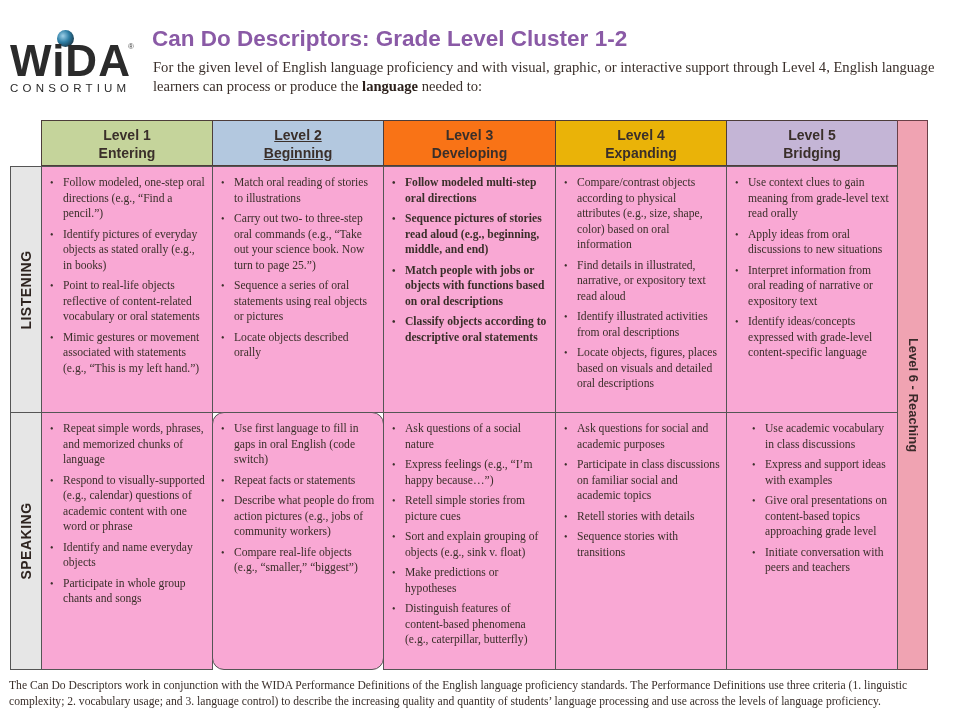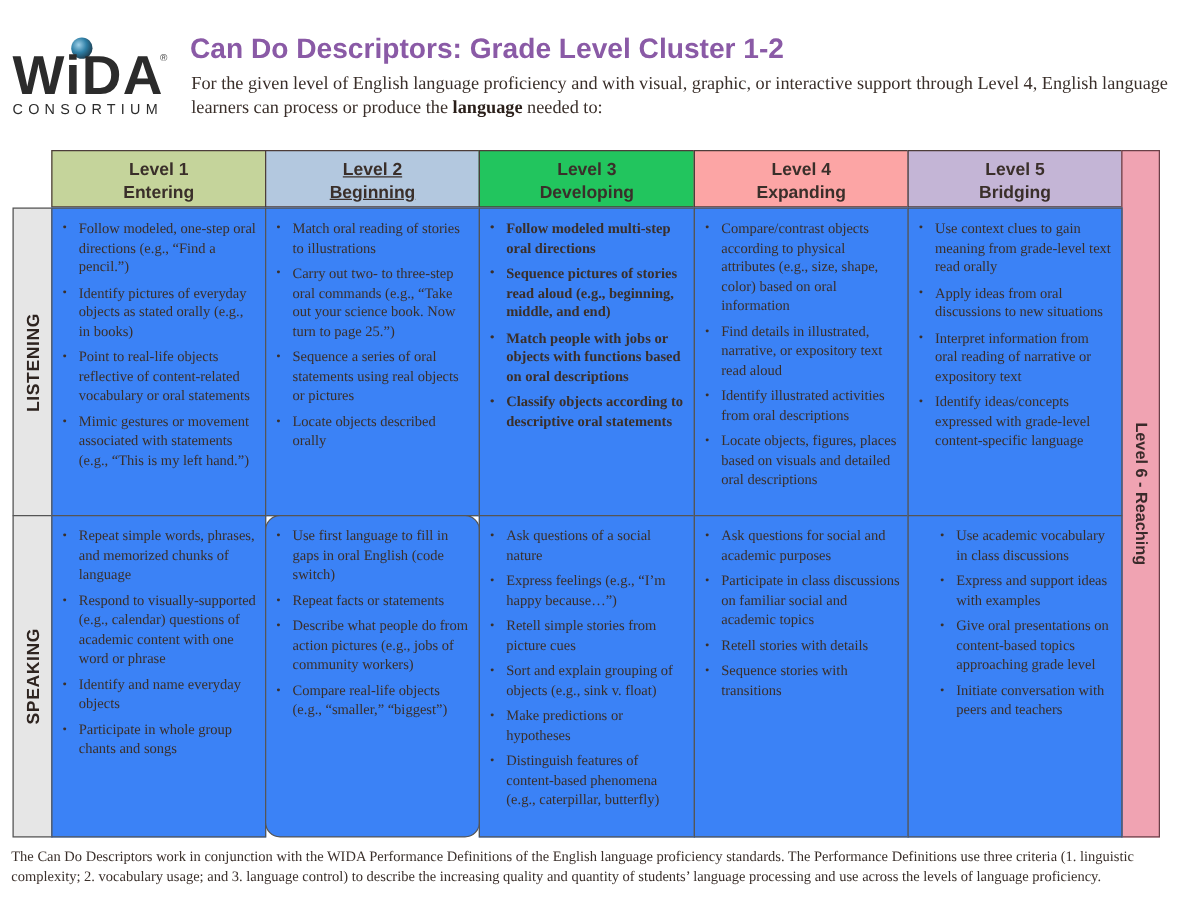--- a/index.html
+++ b/index.html
@@ -10,21 +10,21 @@
   .logo-reg { position:absolute; left:120px; top:12px; font-family:"Liberation Sans", sans-serif; font-size:8px; color:#444; }
   .logo-sub { position:absolute; left:2px; top:52px; font-family:"Liberation Sans", sans-serif; font-size:11.5px; letter-spacing:4.2px; color:#2b2b2b; }
   .title { position:absolute; left:152px; top:26px; font-family:"Liberation Sans", sans-serif; font-weight:bold; font-size:22.5px; color:#8a5aa6; white-space:nowrap; }
   .intro { position:absolute; left:153px; top:58px; width:790px; font-size:14.6px; line-height:19px; color:#3a2f2a; }
   .intro b { color:#2a1f1a; }
 
   .grid { position:absolute; left:10px; top:120px; width:918px; height:550px; }
   .hdr { position:absolute; top:0; height:46px; border:1.5px solid #4d3d3a; box-sizing:border-box; text-align:center; font-family:"Liberation Sans", sans-serif; font-weight:bold; font-size:14px; line-height:18px; color:#3a2f2a; padding-top:5px; }
   .rowlab { position:absolute; left:0; width:32px; background:#e6e6e6; border:1.5px solid #555; box-sizing:border-box; }
   .rowlab span { position:absolute; left:50%; top:50%; transform:translate(-50%,-50%) rotate(-90deg); font-family:"Liberation Sans", sans-serif; font-weight:bold; font-size:14px; letter-spacing:0.5px; color:#2e2420; white-space:nowrap; }
-  .cell { position:absolute; border:1.5px solid #555; box-sizing:border-box; background:#3b82f6; padding:8px 6px 4px 6px; }
+  .cell { position:absolute; border:1.5px solid #555; box-sizing:border-box; background:#f9a8d4; padding:8px 6px 4px 6px; }
   .cell ul { margin:0; padding:0; list-style:none; }
   .cell li { position:relative; padding-left:15px; font-size:11.6px; line-height:15.5px; margin-bottom:5px; color:#3a2f2a; }
   .cell li::before { content:"\2022"; position:absolute; left:2px; top:0; font-size:10px; color:#3a2f2a; }
   .reach { position:absolute; left:887px; top:0; width:31px; height:550px; background:#f0a3b2; border:1.5px solid #6a4048; box-sizing:border-box; }
   .reach span { position:absolute; left:50%; top:50%; transform:translate(-50%,-50%) rotate(90deg); font-family:"Liberation Sans", sans-serif; font-weight:bold; font-size:13px; color:#3a2a2a; white-space:nowrap; }
   .footer { position:absolute; left:9px; top:678px; width:930px; font-size:11.6px; line-height:15.5px; color:#3a2f2a; }
 </style>
 </head>
 <body>
 
@@ -41,25 +41,25 @@
 <div class="grid">
 
   <div class="hdr" style="left:31px;width:172px;background:#c5d49b;">
     <div>Level 1</div>
     <div>Entering</div>
   </div>
   <div class="hdr" style="left:202px;width:172px;background:#b3c8df;text-decoration:underline;">
     <div>Level 2</div>
     <div>Beginning</div>
   </div>
-  <div class="hdr" style="left:373px;width:173px;background:#22c55e;">
+  <div class="hdr" style="left:373px;width:173px;background:#f97316;">
     <div>Level 3</div>
     <div>Developing</div>
   </div>
-  <div class="hdr" style="left:545px;width:172px;background:#fca5a5;">
+  <div class="hdr" style="left:545px;width:172px;background:#eab308;">
     <div>Level 4</div>
     <div>Expanding</div>
   </div>
   <div class="hdr" style="left:716px;width:172px;background:#c4b5d6;">
     <div>Level 5</div>
     <div>Bridging</div>
   </div>
 
   <div class="reach">
     <span>Level 6 - Reaching</span>

